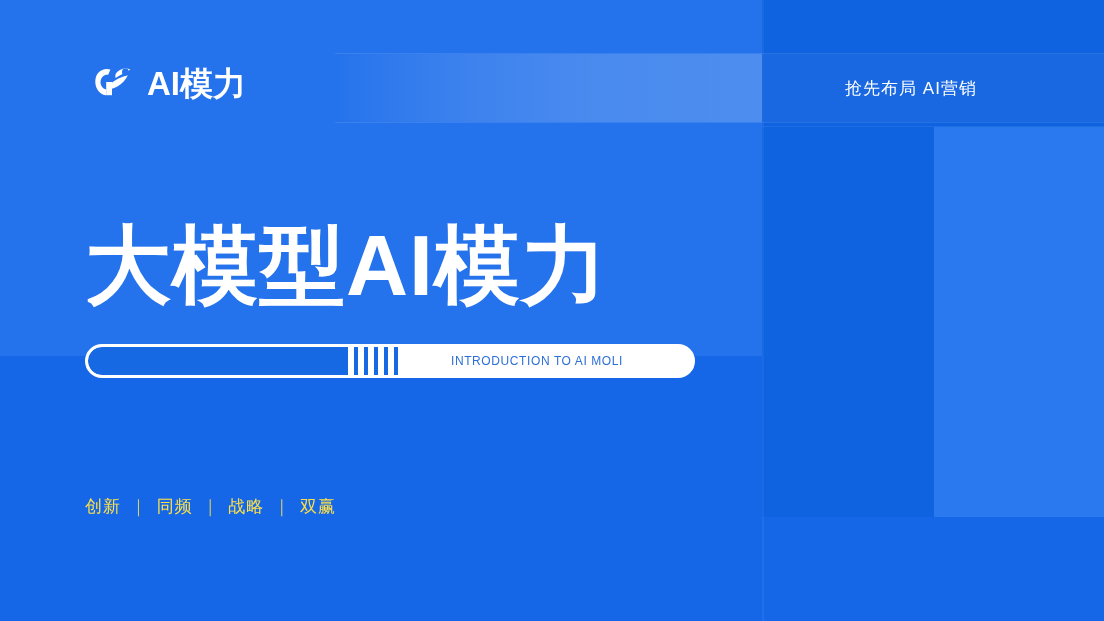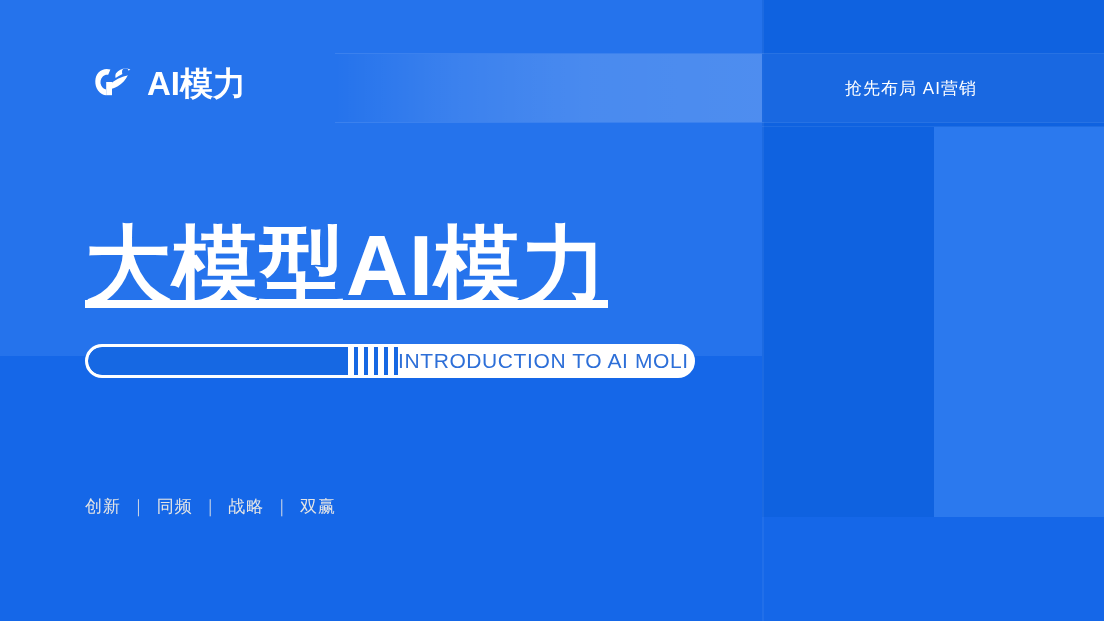--- a/index.html
+++ b/index.html
@@ -116,21 +116,20 @@
   
   .title {
     position: absolute;
     left: 85px; top: 220px;
     color: #ffffff;
     font-size: 86px;
     font-weight: bold;
     letter-spacing: 1px;
     line-height: 1.05;
     white-space: nowrap;
-    text-decoration: underline;
   }
 
   
   .pill {
     position: absolute;
     left: 85px; top: 344px;
     width: 610px; height: 34px;
     border: 3px solid #ffffff;
     border-radius: 18px;
     background: #ffffff;
@@ -157,31 +156,31 @@
   .pill-ticks i {
     display: block;
     width: 4px;
     height: 100%;
     background: #1668E3;
   }
   .pill-label {
     flex: 1;
     text-align: center;
     color: #2D6FD8;
-    font-size: 21px;
+    font-size: 12px;
     letter-spacing: 0.6px;
     white-space: nowrap;
     padding-right: 16px;
   }
 
   
   .keywords {
     position: absolute;
     left: 85px; top: 495px;
-    color: #e5e5e5;
+    color: #fde047;
     font-size: 17px;
     letter-spacing: 1px;
     white-space: nowrap;
     display: flex;
     align-items: flex-start;
   }
   .kw-sep {
     display: inline-block;
     margin: 0 9px;
     opacity: 0.85;

